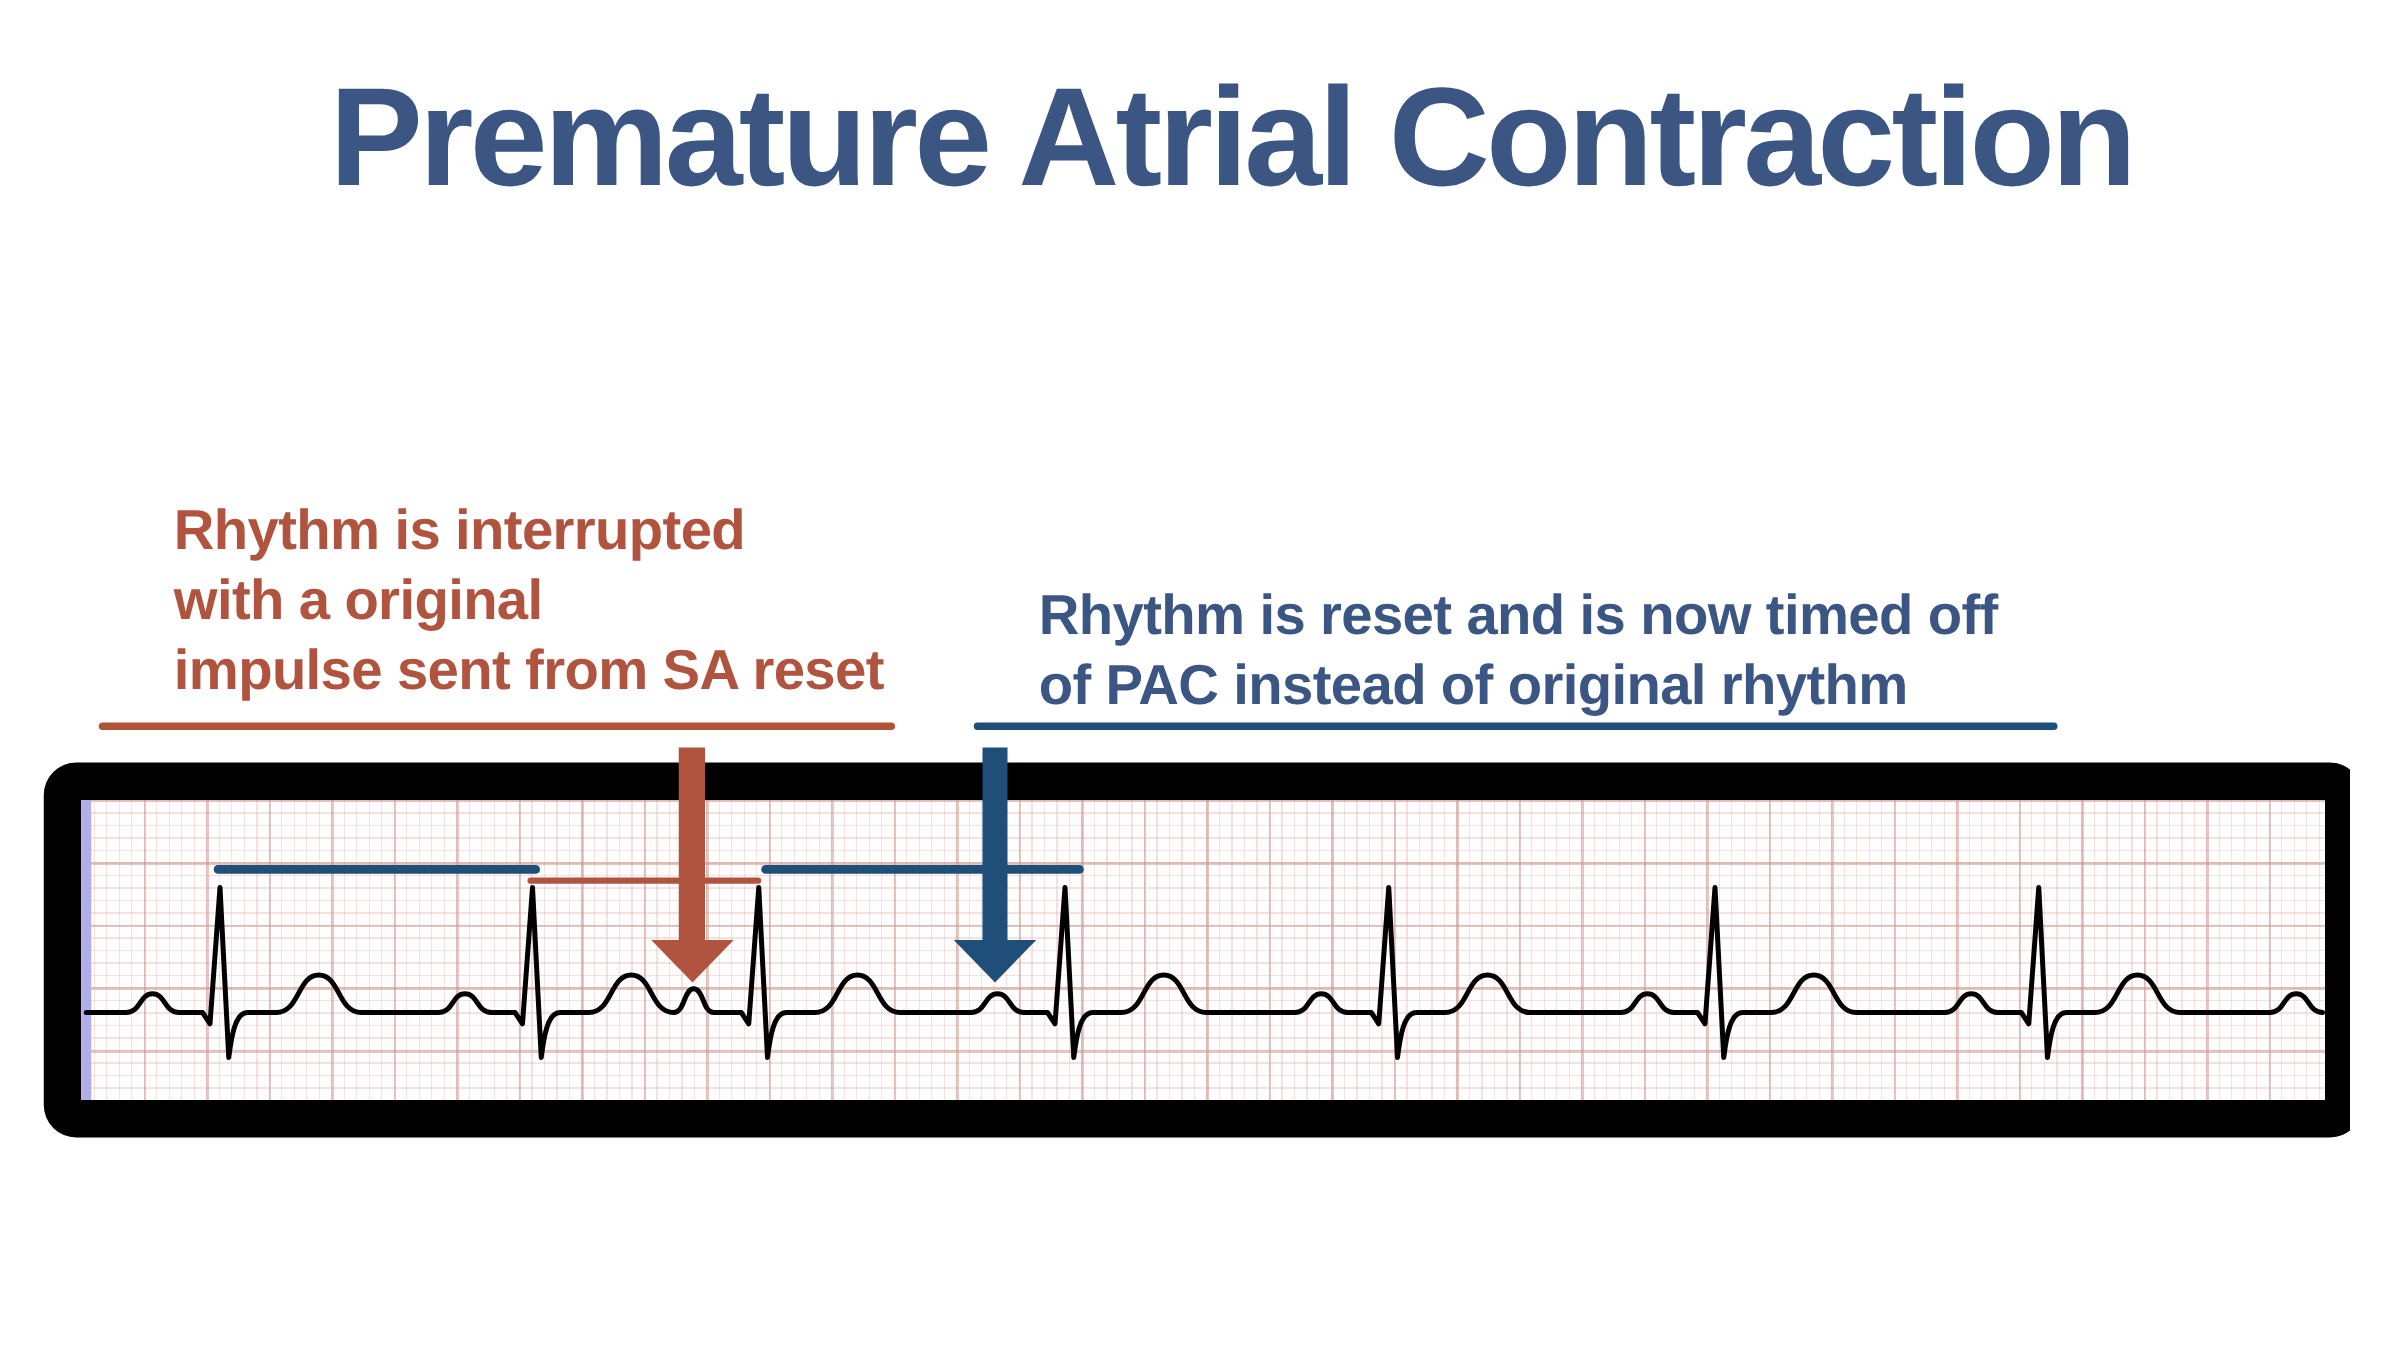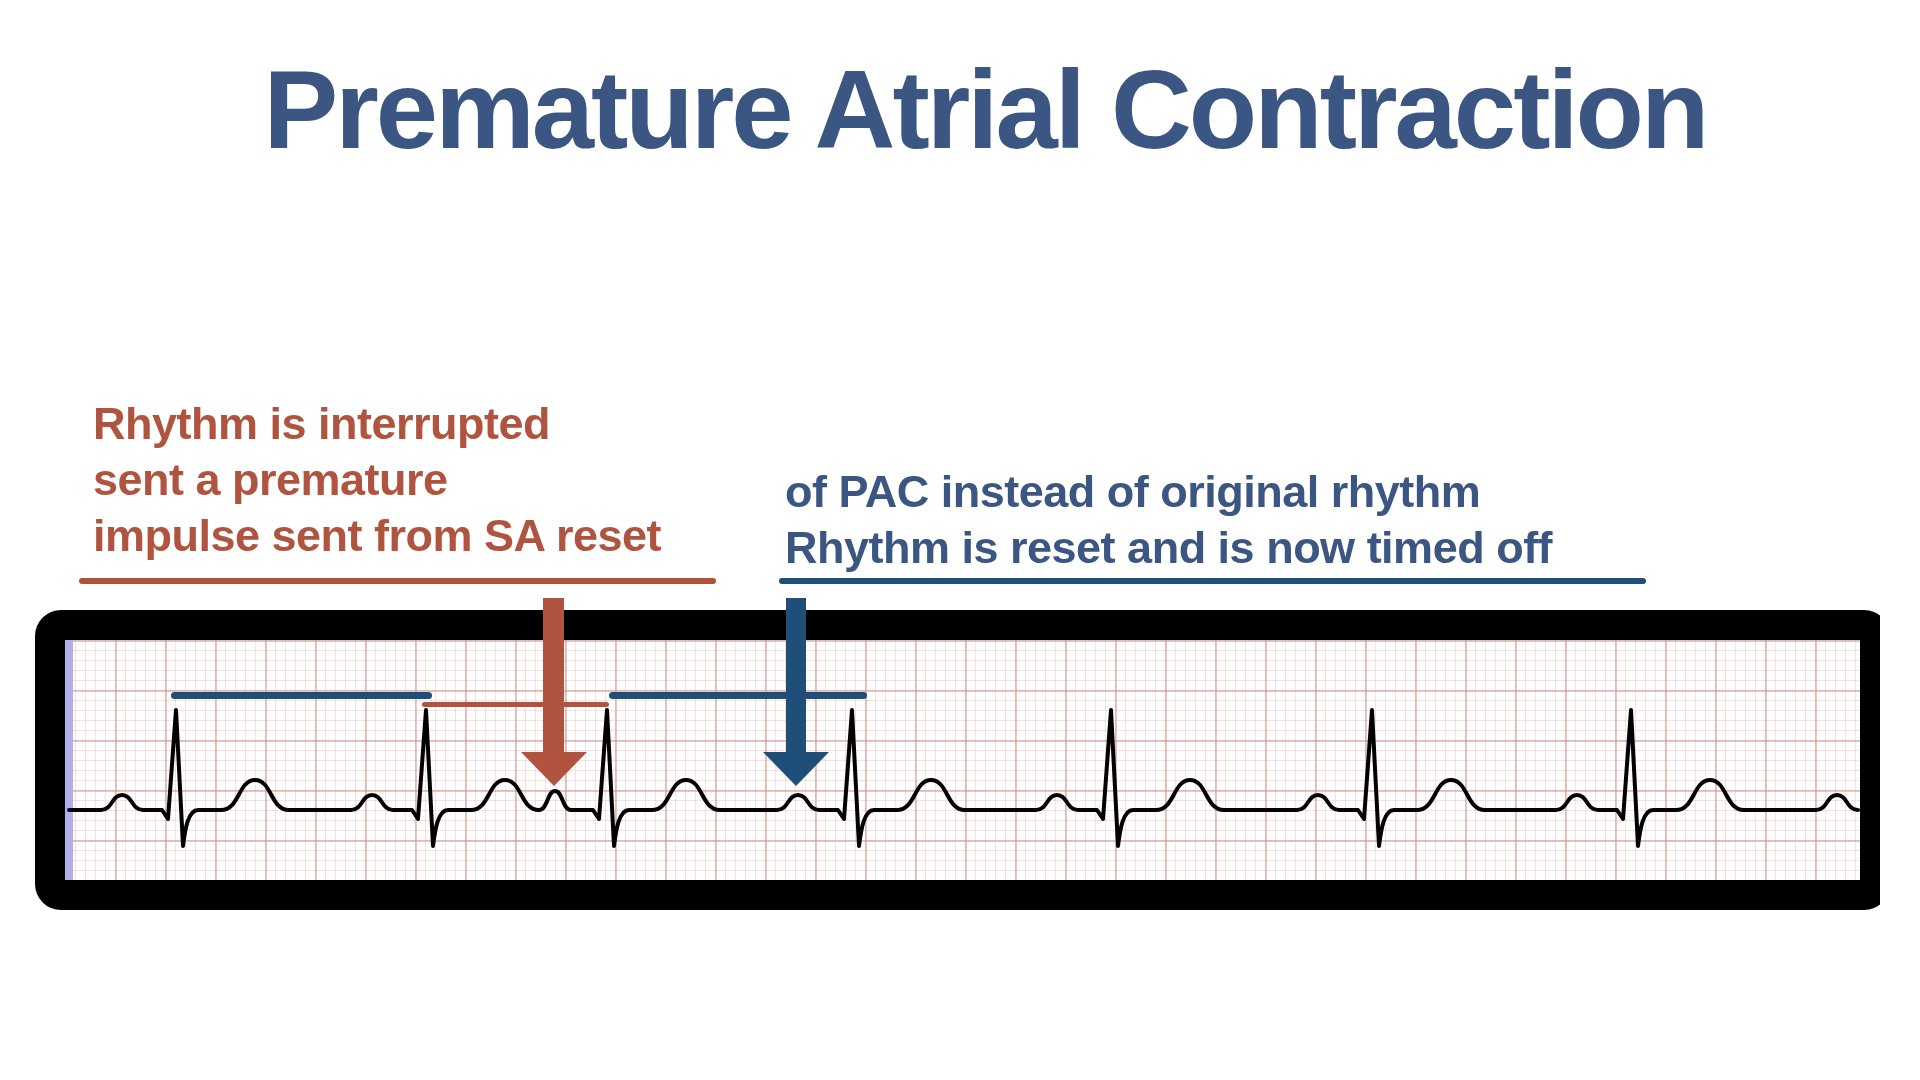--- a/index.html
+++ b/index.html
@@ -43,41 +43,41 @@
   .marker-blue-2{left:609px;width:258px;}
   .marker-rust{background:#b0543f;height:5px;top:702px;left:422px;width:187px;border-radius:3px;}
   
   .arrow-shaft{position:absolute;top:598px;height:156px;z-index:4;}
   .arrow-head{position:absolute;top:752px;width:0;height:0;
     border-left:33px solid transparent;border-right:33px solid transparent;z-index:4;}
   .arrow-rust .arrow-shaft{left:543px;width:21px;background:#b0543f;}
   .arrow-rust .arrow-head{left:521px;border-top:34px solid #b0543f;}
   .arrow-blue .arrow-shaft{left:786px;width:20px;background:#1f4e79;}
   .arrow-blue .arrow-head{left:763px;border-top:34px solid #1f4e79;}
-  .line{display:block;}
+  .line{display:block;margin-left:46px;}
 </style>
 </head>
 <body>
 
 <div class="stage">
 
   <div class="title-wrap">
     <span class="title">Premature Atrial Contraction</span>
   </div>
 
   <div class="ann ann-left">
     <span class="line">Rhythm is interrupted</span>
-    <span class="line">sent a premature</span>
+    <span class="line">with a original</span>
     <span class="line">impulse sent from SA reset</span>
   </div>
   <div class="underline underline-rust"></div>
 
   <div class="ann ann-right">
+    <span class="line">Rhythm is reset and is now timed off</span>
     <span class="line">of PAC instead of original rhythm</span>
-    <span class="line">Rhythm is reset and is now timed off</span>
   </div>
   <div class="underline underline-blue"></div>
 
   <div class="ecg-box">
     <div class="ecg-paper">
       <div class="paper-edge"></div>
       <svg class="ecg-svg" preserveAspectRatio="none" viewBox="0 0 1795 240">
         <path fill="none" stroke="#000000" stroke-width="4" stroke-linejoin="round" stroke-linecap="round" d="M 4 170 L 36 170 C 47.55 170 46.5 155 57 155 C 67.5 155 66.45 170 78 170 L 97 170 L 103 179 L 111 70 L 118 206 C 120 189.8 123 170 133 170 L 156 170 C 174.7 170 173 140 190 140 C 207 140 205.3 170 224 170 L 286 170 C 297.55 170 296.5 155 307 155 C 317.5 155 316.45 170 328 170 L 347 170 L 353 179 L 361 70 L 368 206 C 370 189.8 373 170 383 170 L 406 170 C 424.7 170 423 140 440 140 C 457 140 455.3 170 474 170 L 474 170 C 482.8 170 482 151 490 151 C 498 151 497.2 170 506 170 L 528 170 L 534 179 L 542 70 L 549 206 C 551 189.8 554 170 564 170 L 587 170 C 605.7 170 604 140 621 140 C 638 140 636.3 170 655 170 L 712 170 C 723.55 170 722.5 155 733 155 C 743.5 155 742.45 170 754 170 L 773 170 L 779 179 L 787 70 L 794 206 C 796 189.8 799 170 809 170 L 832 170 C 850.7 170 849 140 866 140 C 883 140 881.3 170 900 170 L 971 170 C 982.55 170 981.5 155 992 155 C 1002.5 155 1001.45 170 1013 170 L 1032 170 L 1038 179 L 1046 70 L 1053 206 C 1055 189.8 1058 170 1068 170 L 1091 170 C 1109.7 170 1108 140 1125 140 C 1142 140 1140.3 170 1159 170 L 1232 170 C 1243.55 170 1242.5 155 1253 155 C 1263.5 155 1262.45 170 1274 170 L 1293 170 L 1299 179 L 1307 70 L 1314 206 C 1316 189.8 1319 170 1329 170 L 1352 170 C 1370.7 170 1369 140 1386 140 C 1403 140 1401.3 170 1420 170 L 1491 170 C 1502.55 170 1501.5 155 1512 155 C 1522.5 155 1521.45 170 1533 170 L 1552 170 L 1558 179 L 1566 70 L 1573 206 C 1575 189.8 1578 170 1588 170 L 1611 170 C 1629.7 170 1628 140 1645 140 C 1662 140 1660.3 170 1679 170 L 1751 170 C 1762.55 170 1761.5 155 1772 155 C 1782.5 155 1781.45 170 1793 170 L 1793 170"></path>
       </svg>
     </div>

